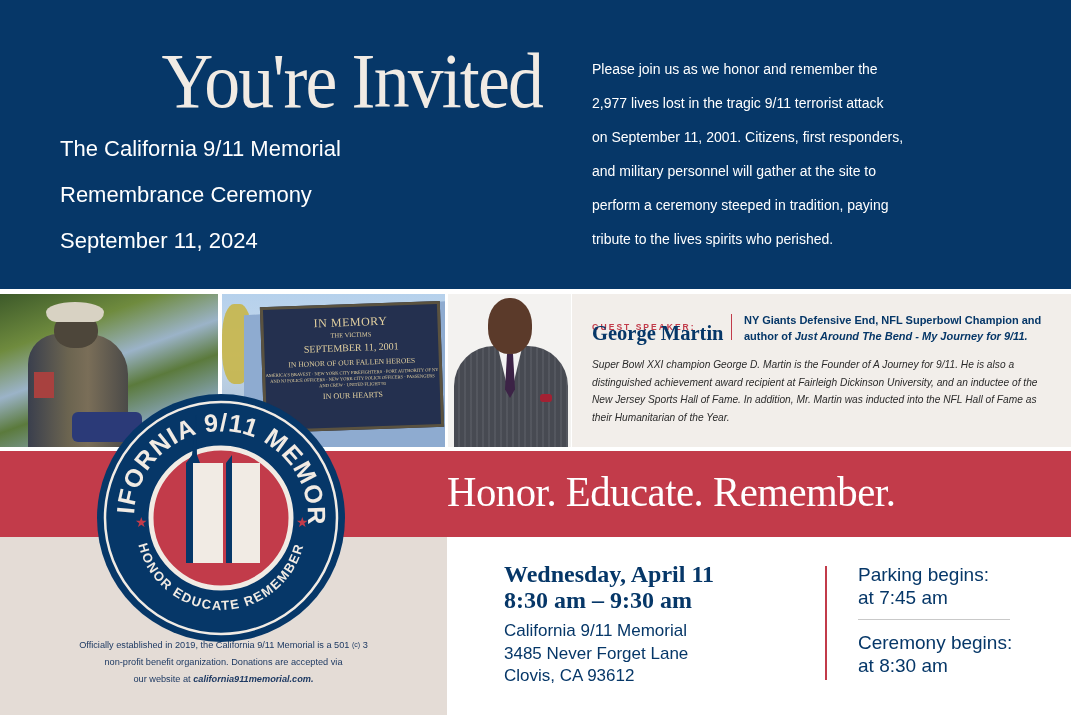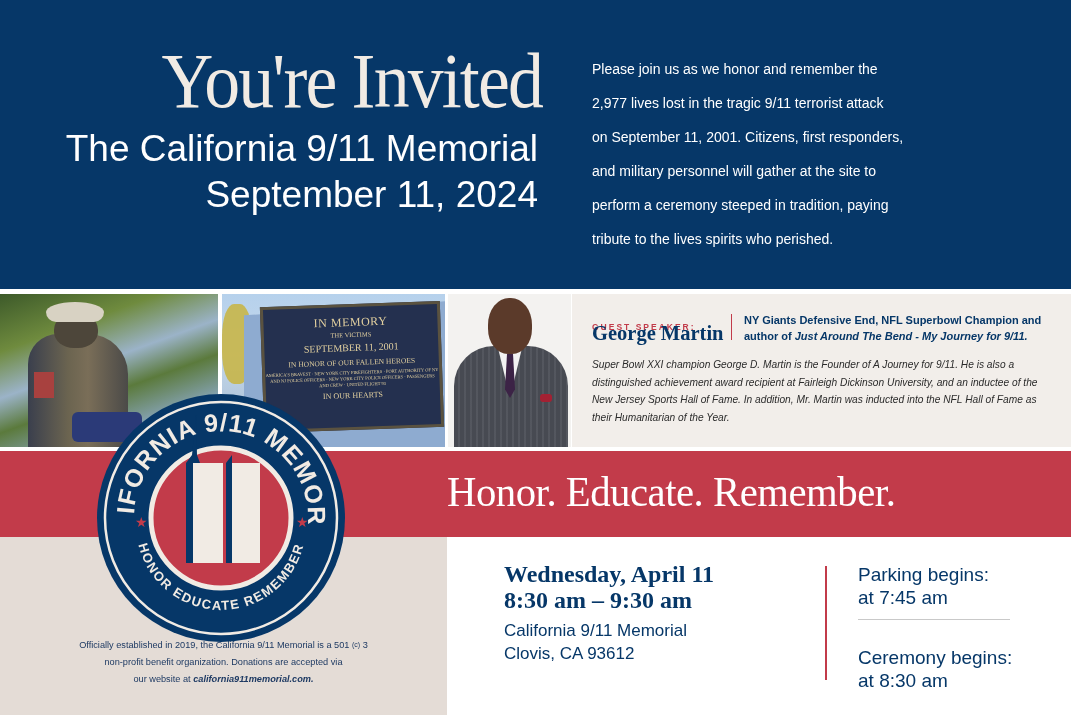--- a/index.html
+++ b/index.html
@@ -3,22 +3,22 @@
 <meta charset="utf-8">
 <style>
   * { box-sizing: border-box; margin: 0; padding: 0; }
   html, body { width: 1071px; height: 715px; overflow: hidden; background: #ffffff; }
   body { position: relative; font-family: "Liberation Sans", "DejaVu Sans", sans-serif; }
 
   .top-band { position: absolute; left: 0; top: 0; width: 1071px; height: 289px; background: #063768; }
   .headline { position: absolute; left: 60px; top: 38px; width: 482px; text-align: right;
     font-family: "Liberation Serif", "DejaVu Serif", serif; font-size: 78px; line-height: 86px;
     color: #f1ebe4; letter-spacing: -2px; transform: scaleX(0.92); transform-origin: right center; }
-  .event-title { position: absolute; left: 60px; top: 126px; width: 478px; text-align: right;
-    color: #ffffff; font-size: 37px; line-height: 46px; }
+  .event-title { position: absolute; left: 60px; top: 126px; width: 478px; 
+    color: #ffffff; font-size: 22px; line-height: 46px; }
   .intro { position: absolute; left: 592px; top: 52px; width: 420px; color: #ffffff;
     font-size: 14px; line-height: 34px; }
 
   .sep { position: absolute; left: 0; top: 289px; width: 1071px; height: 5px; background: #ffffff; }
 
   .photo { position: absolute; top: 294px; height: 153px; overflow: hidden; }
   .photo-statue { left: 0; width: 218px;
     background: linear-gradient(160deg, #3d5a2a 0%, #6f8b3e 25%, #9bb3c8 45%, #5b7a3c 60%, #8aa7c0 80%, #c6d4de 100%); }
   .photo-plaque { left: 222px; width: 223px;
     background: linear-gradient(180deg, #b6d1ec 0%, #c5d8ea 40%, #9fb6cf 100%); }
@@ -75,32 +75,33 @@
   .footnote sup { font-size: 7px; vertical-align: 1px; }
   .footnote b { font-style: italic; }
 
   .event-date { position: absolute; left: 504px; top: 561px; font-family: "Liberation Serif", serif; font-weight: bold;
     font-size: 24px; line-height: 26px; color: #063768; }
   .venue { position: absolute; left: 504px; top: 620px; font-size: 17px; line-height: 22.5px; color: #063768; }
   .red-vline { position: absolute; left: 825px; top: 566px; width: 2px; height: 114px; background: #c23b4a; }
   .sched { position: absolute; left: 858px; font-size: 19px; line-height: 23px; color: #063768; }
   .sched b { font-weight: normal; }
   .sched-1 { top: 563px; }
-  .sched-2 { top: 631px; margin-top: 15px; }
+  .sched-2 { top: 631px; }
   .sched-rule { position: absolute; left: 858px; top: 619px; width: 152px; height: 1px; background: #c9c9c9; }
 
   .logo { position: absolute; left: 96px; top: 393px; width: 250px; height: 250px; }
 </style>
 </head>
 <body>
 
 <div class="top-band"></div>
 <div class="headline">You're Invited</div>
 <div class="event-title">
   <div>The California 9/11 Memorial</div>
+  <div>Remembrance Ceremony</div>
   <div>September 11, 2024</div>
 </div>
 <div class="intro">
   <div>Please join us as we honor and remember the</div>
   <div>2,977 lives lost in the tragic 9/11 terrorist attack</div>
   <div>on September 11, 2001. Citizens, first responders,</div>
   <div>and military personnel will gather at the site to</div>
   <div>perform a ceremony steeped in tradition, paying</div>
   <div>tribute to the lives spirits who perished.</div>
 </div>
@@ -156,20 +157,21 @@
   <div>non-profit benefit organization. Donations are accepted via</div>
   <div><span>our website at </span><b>california911memorial.com.</b></div>
 </div>
 
 <div class="event-date">
   <div>Wednesday, April 11</div>
   <div>8:30 am – 9:30 am</div>
 </div>
 <div class="venue">
   <div>California 9/11 Memorial</div>
+  <div>3485 Never Forget Lane</div>
   <div>Clovis, CA 93612</div>
 </div>
 
 <div class="red-vline"></div>
 
 <div class="sched sched-1">
   <div>Parking begins:</div>
   <div><span>at </span><b>7:45 am</b></div>
 </div>
 <div class="sched-rule"></div>

